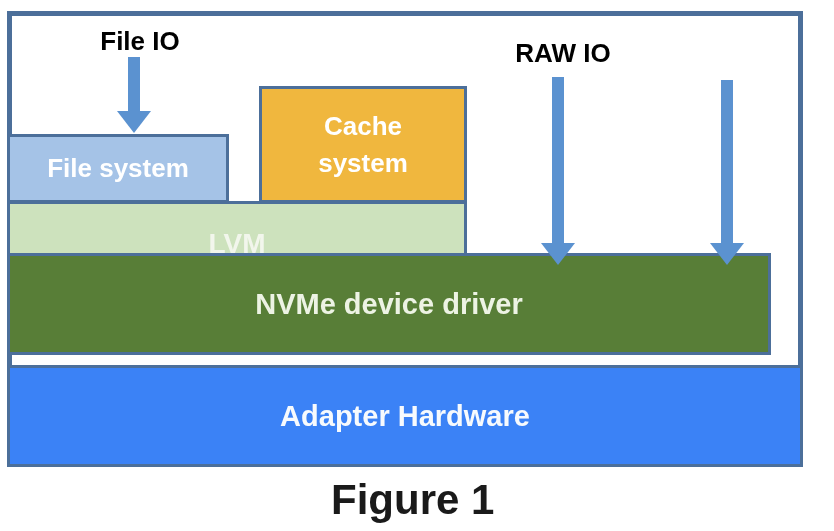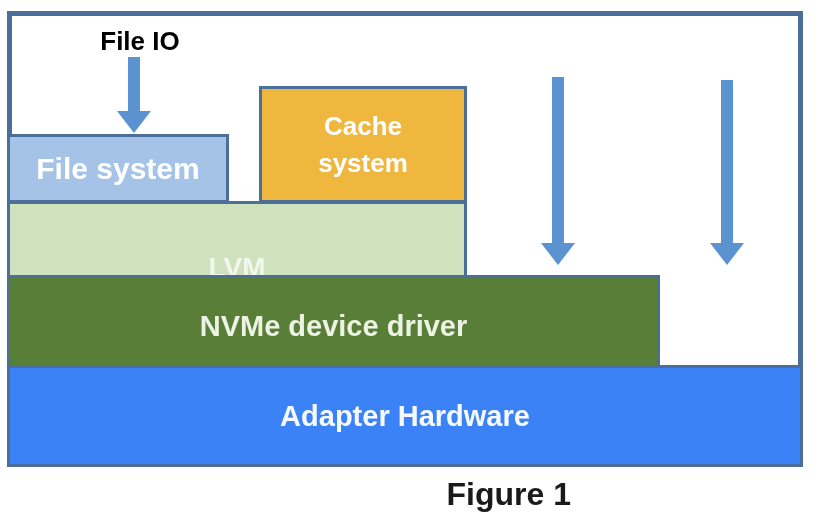--- a/index.html
+++ b/index.html
@@ -18,40 +18,40 @@
     box-sizing:border-box;
     background:#ffffff;
   }
   .box {
     position:absolute;
     border:3px solid #4c6f9a;
     box-sizing:border-box;
     display:flex; align-items:center; justify-content:center;
     text-align:center;
   }
-  .box-file-system { left:7px;   top:134px; width:222px; height:69px;  font-size:30px; }
+  .box-file-system { left:7px;   top:134px; width:222px; height:69px;  font-size:26px; }
   .box-cache       { left:259px; top:86px;  width:208px; height:117px; font-size:26px; line-height:37px; }
   .box-cache .wrap { width:150px; }
-  .box-lvm         { left:7px;   top:201px; width:460px; height:86px;  font-size:28px;align-items:flex-end; }
-  .box-nvme        { left:7px;   top:275px; width:653px; height:102px; font-size:29px; }
+  .box-lvm         { left:7px;   top:201px; width:460px; height:86px;  font-size:28px; }
+  .box-nvme        { left:7px;   top:253px; width:764px; height:102px; font-size:29px; }
   .box-adapter     { left:7px;   top:365px; width:796px; height:102px; font-size:29px; }
   .flow-label {
     position:absolute; width:160px;
     text-align:center; font-size:26px; line-height:1.05;
   }
   .lbl-file-io { left:60px;  top:28px; }
   .lbl-raw-io  { left:483px; top:40px; }
   .lbl-ioctl   { left:636px; top:40px; }
   .arrow { position:absolute; display:block; }
   .arr-file-io { left:117px; top:57px; }
   .arr-raw-io  { left:541px; top:77px; }
   .arr-ioctl   { left:710px; top:80px; }
   .caption {
     position:absolute; left:331px; top:477px; width:240px;
-    text-align:right; font-size:32px; line-height:1.1;
+    text-align:left; font-size:42px; line-height:1.1;
   }
 </style>
 </head>
 <body>
 
 <div class="canvas">
 
   <div class="frame" style="border-color: rgb(76, 111, 154);"></div>
 
   <div class="box box-lvm" style="background: rgb(205, 226, 189); border-color: rgb(76, 111, 154); color: rgb(242, 246, 236);">
@@ -90,17 +90,18 @@
 
   <svg class="arrow arr-ioctl" width="34" height="185" viewBox="0 0 34 185">
     <g fill="#5b92d0">
       <rect x="11" y="0" width="12" height="165"></rect>
       <polygon points="0,163 34,163 17,185"></polygon>
     </g>
   </svg>
 
   <div class="flow-label lbl-file-io" style="color: rgb(0, 0, 0);">File IO</div>
 
+  <div class="flow-label lbl-raw-io" style="color: rgb(0, 0, 0);">RAW IO</div>
 
 
   <div class="caption" style="color: rgb(26, 26, 26);">Figure 1</div>
 
 </div>
 
 </body></html>

